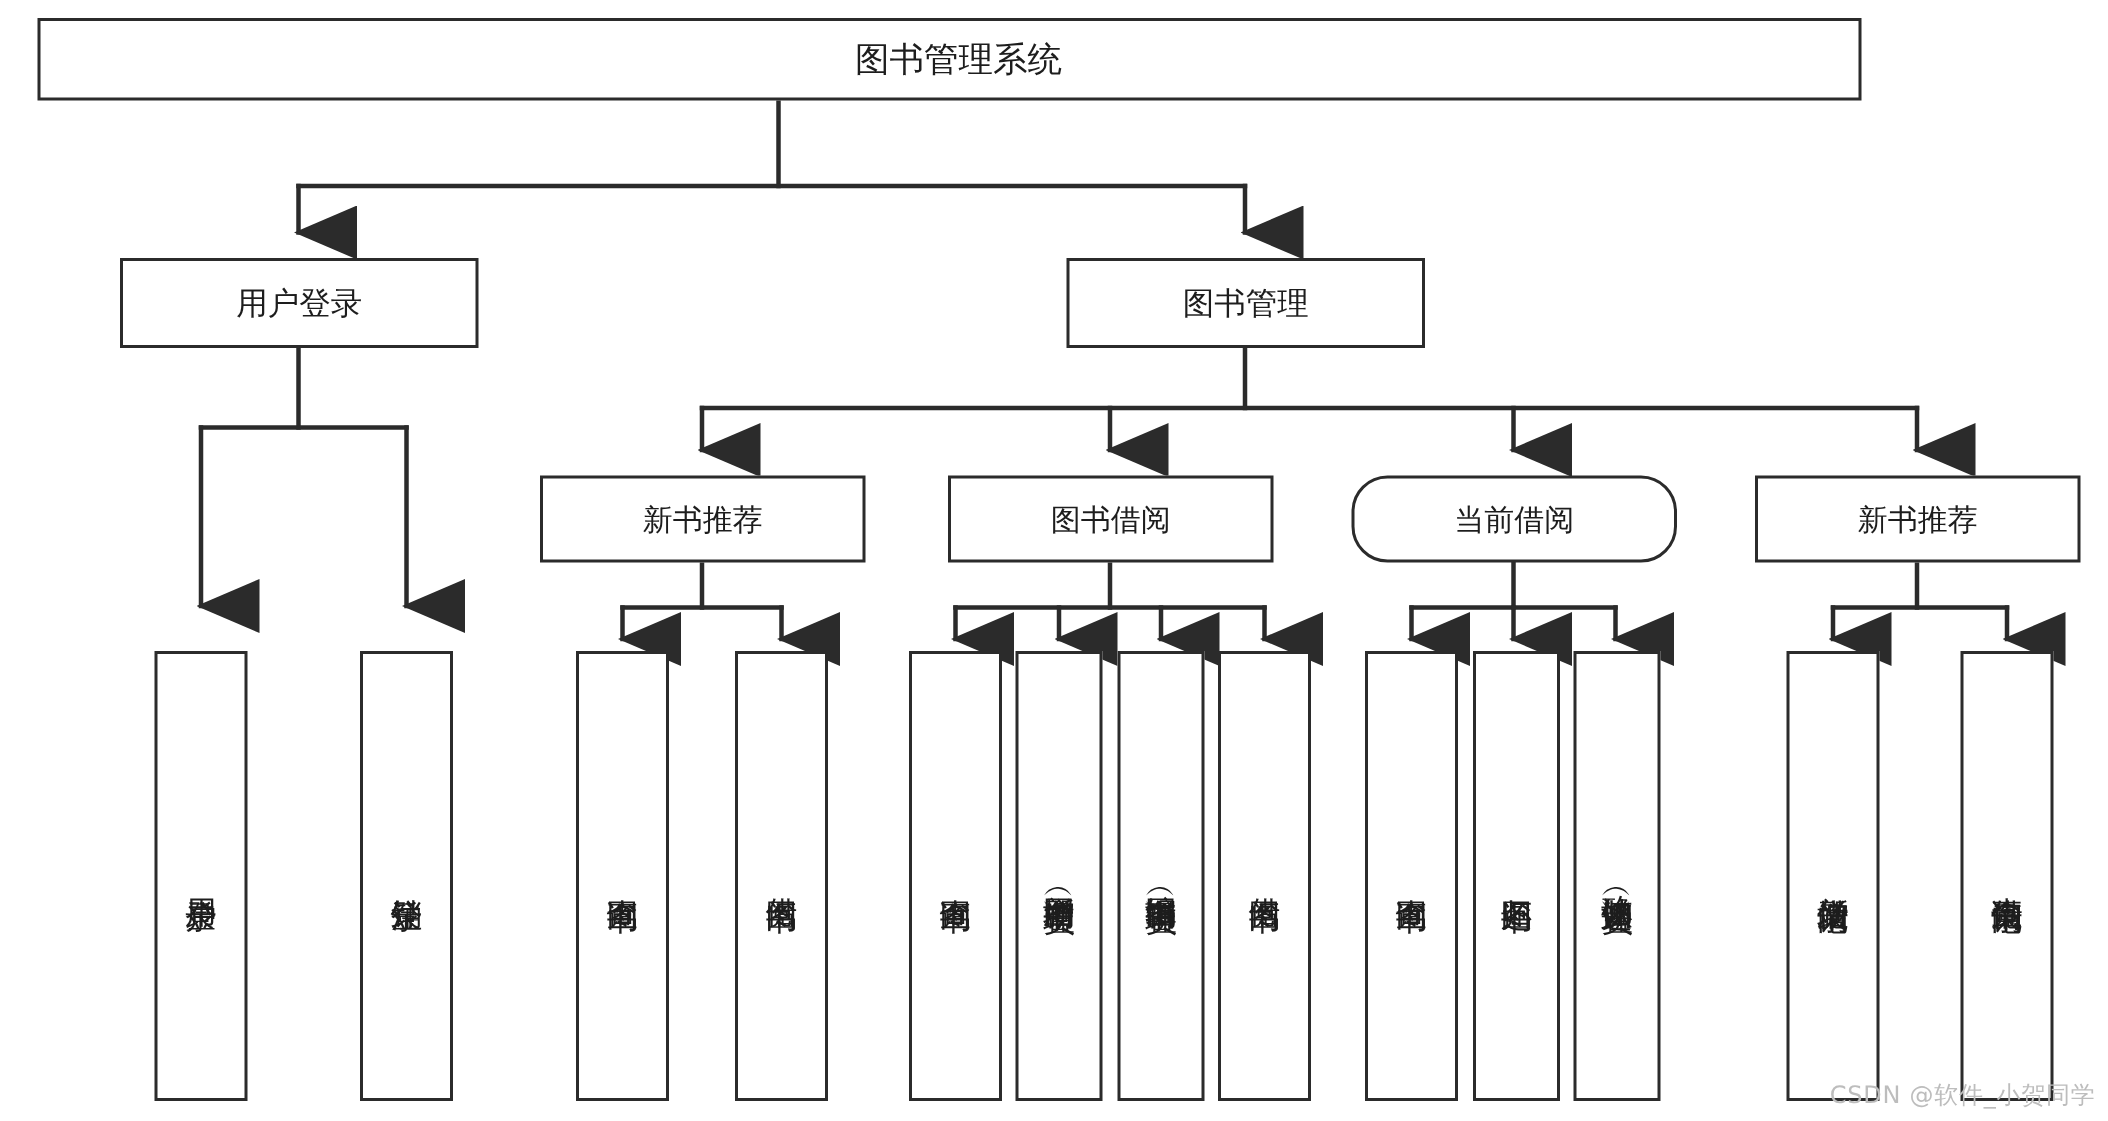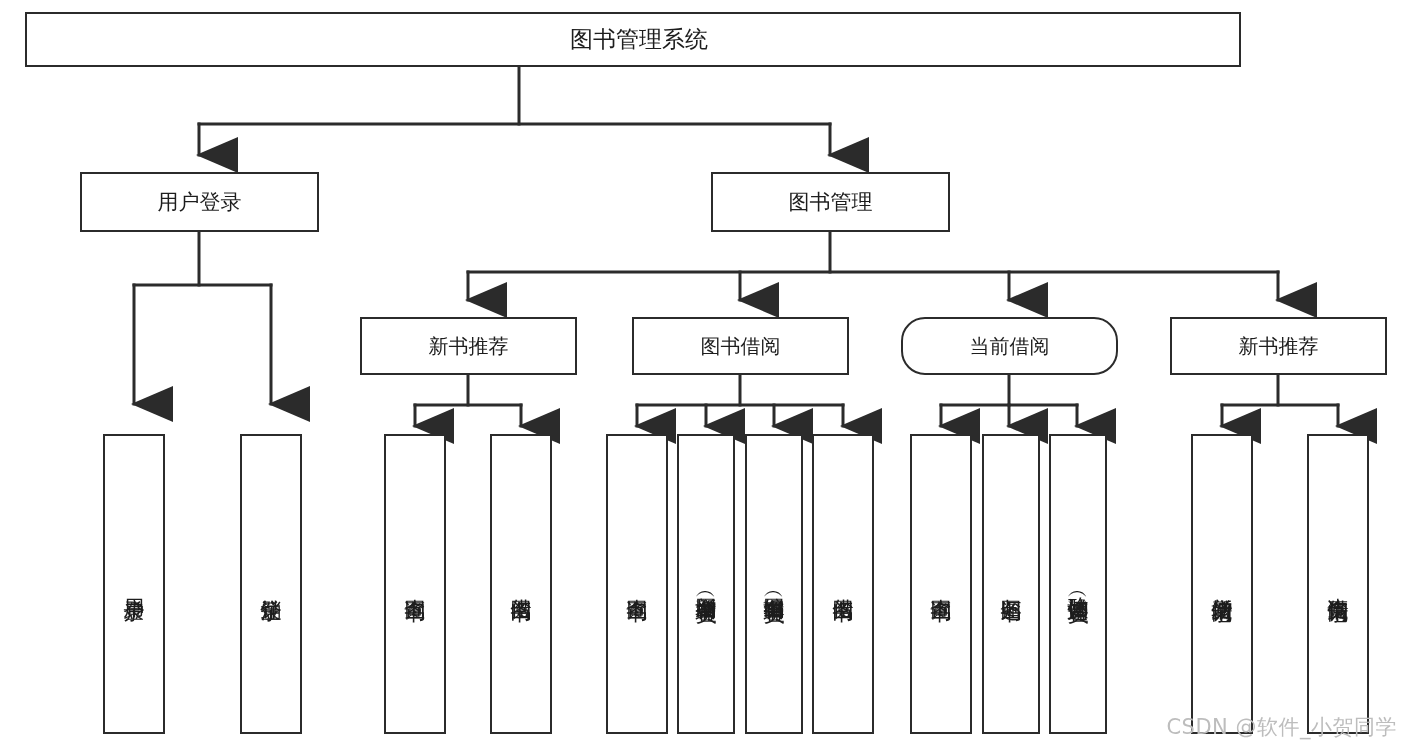--- a/index.html
+++ b/index.html
@@ -56,21 +56,21 @@
   .node.leaf .lbl {
     writing-mode: vertical-rl;
     text-orientation: upright;
     white-space: normal;
     text-align: center;
   }
   .watermark {
     position: absolute;
     right: 8px;
     bottom: 6px;
-    font-size: 21px;
+    font-size: 16px;
     color: #bdbdbd;
     letter-spacing: 0.5px;
     white-space: nowrap;
   }
 </style>
 </head>
 <body>
 
 <div id="canvas">
 

